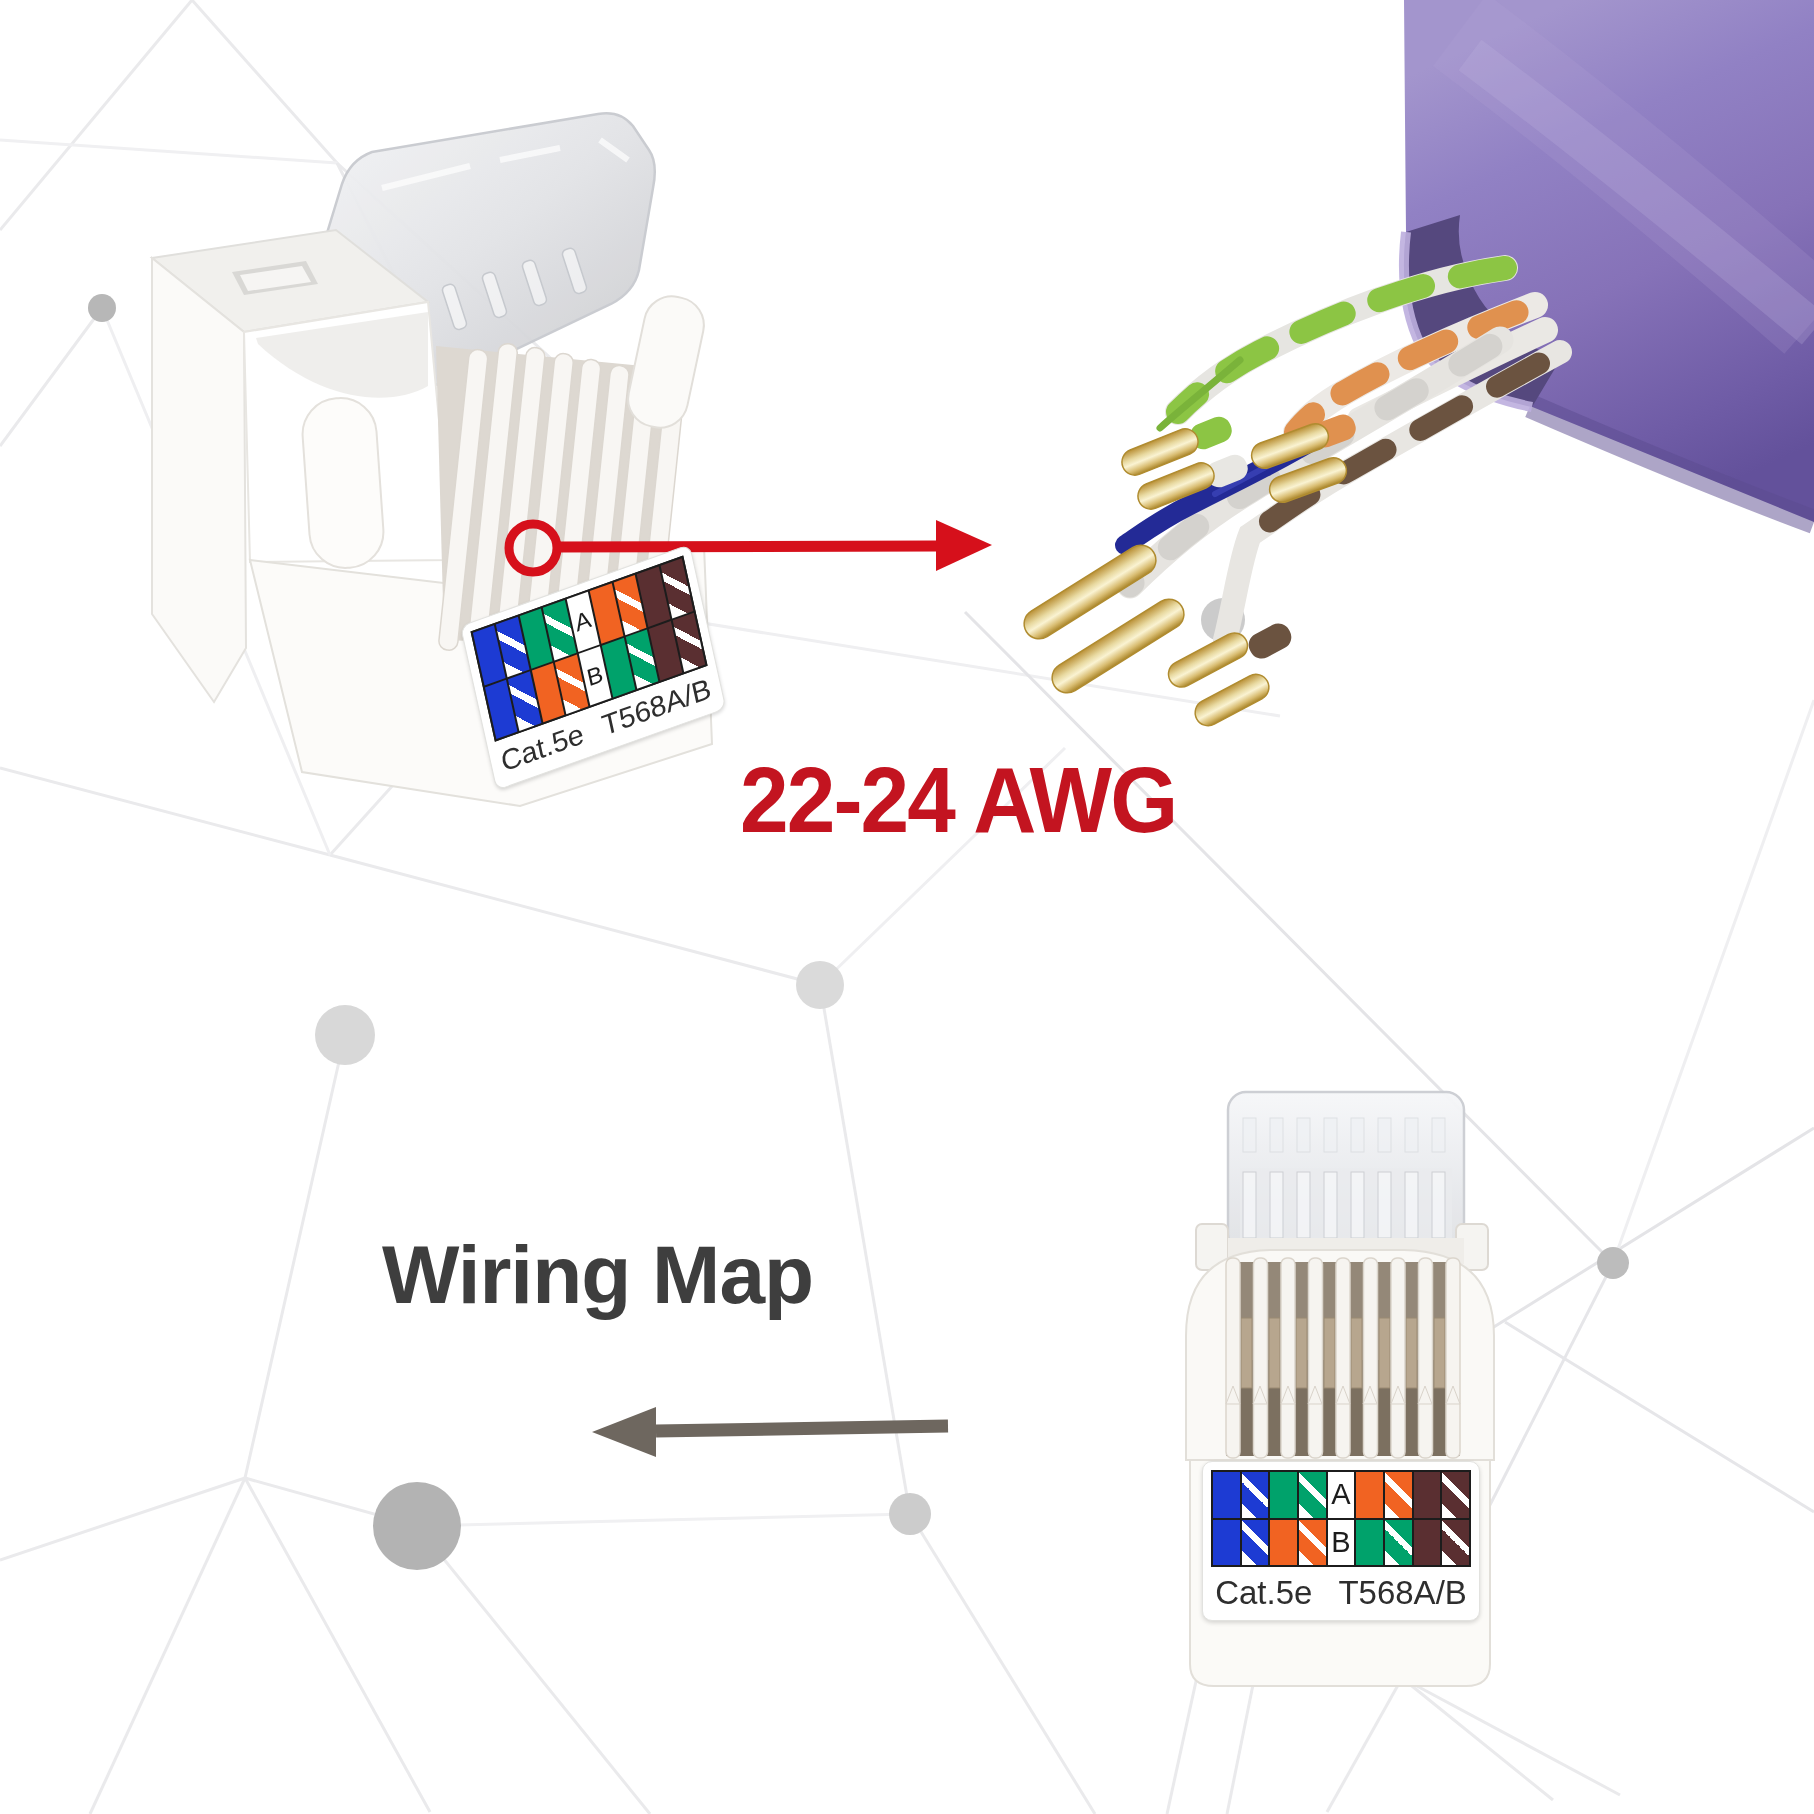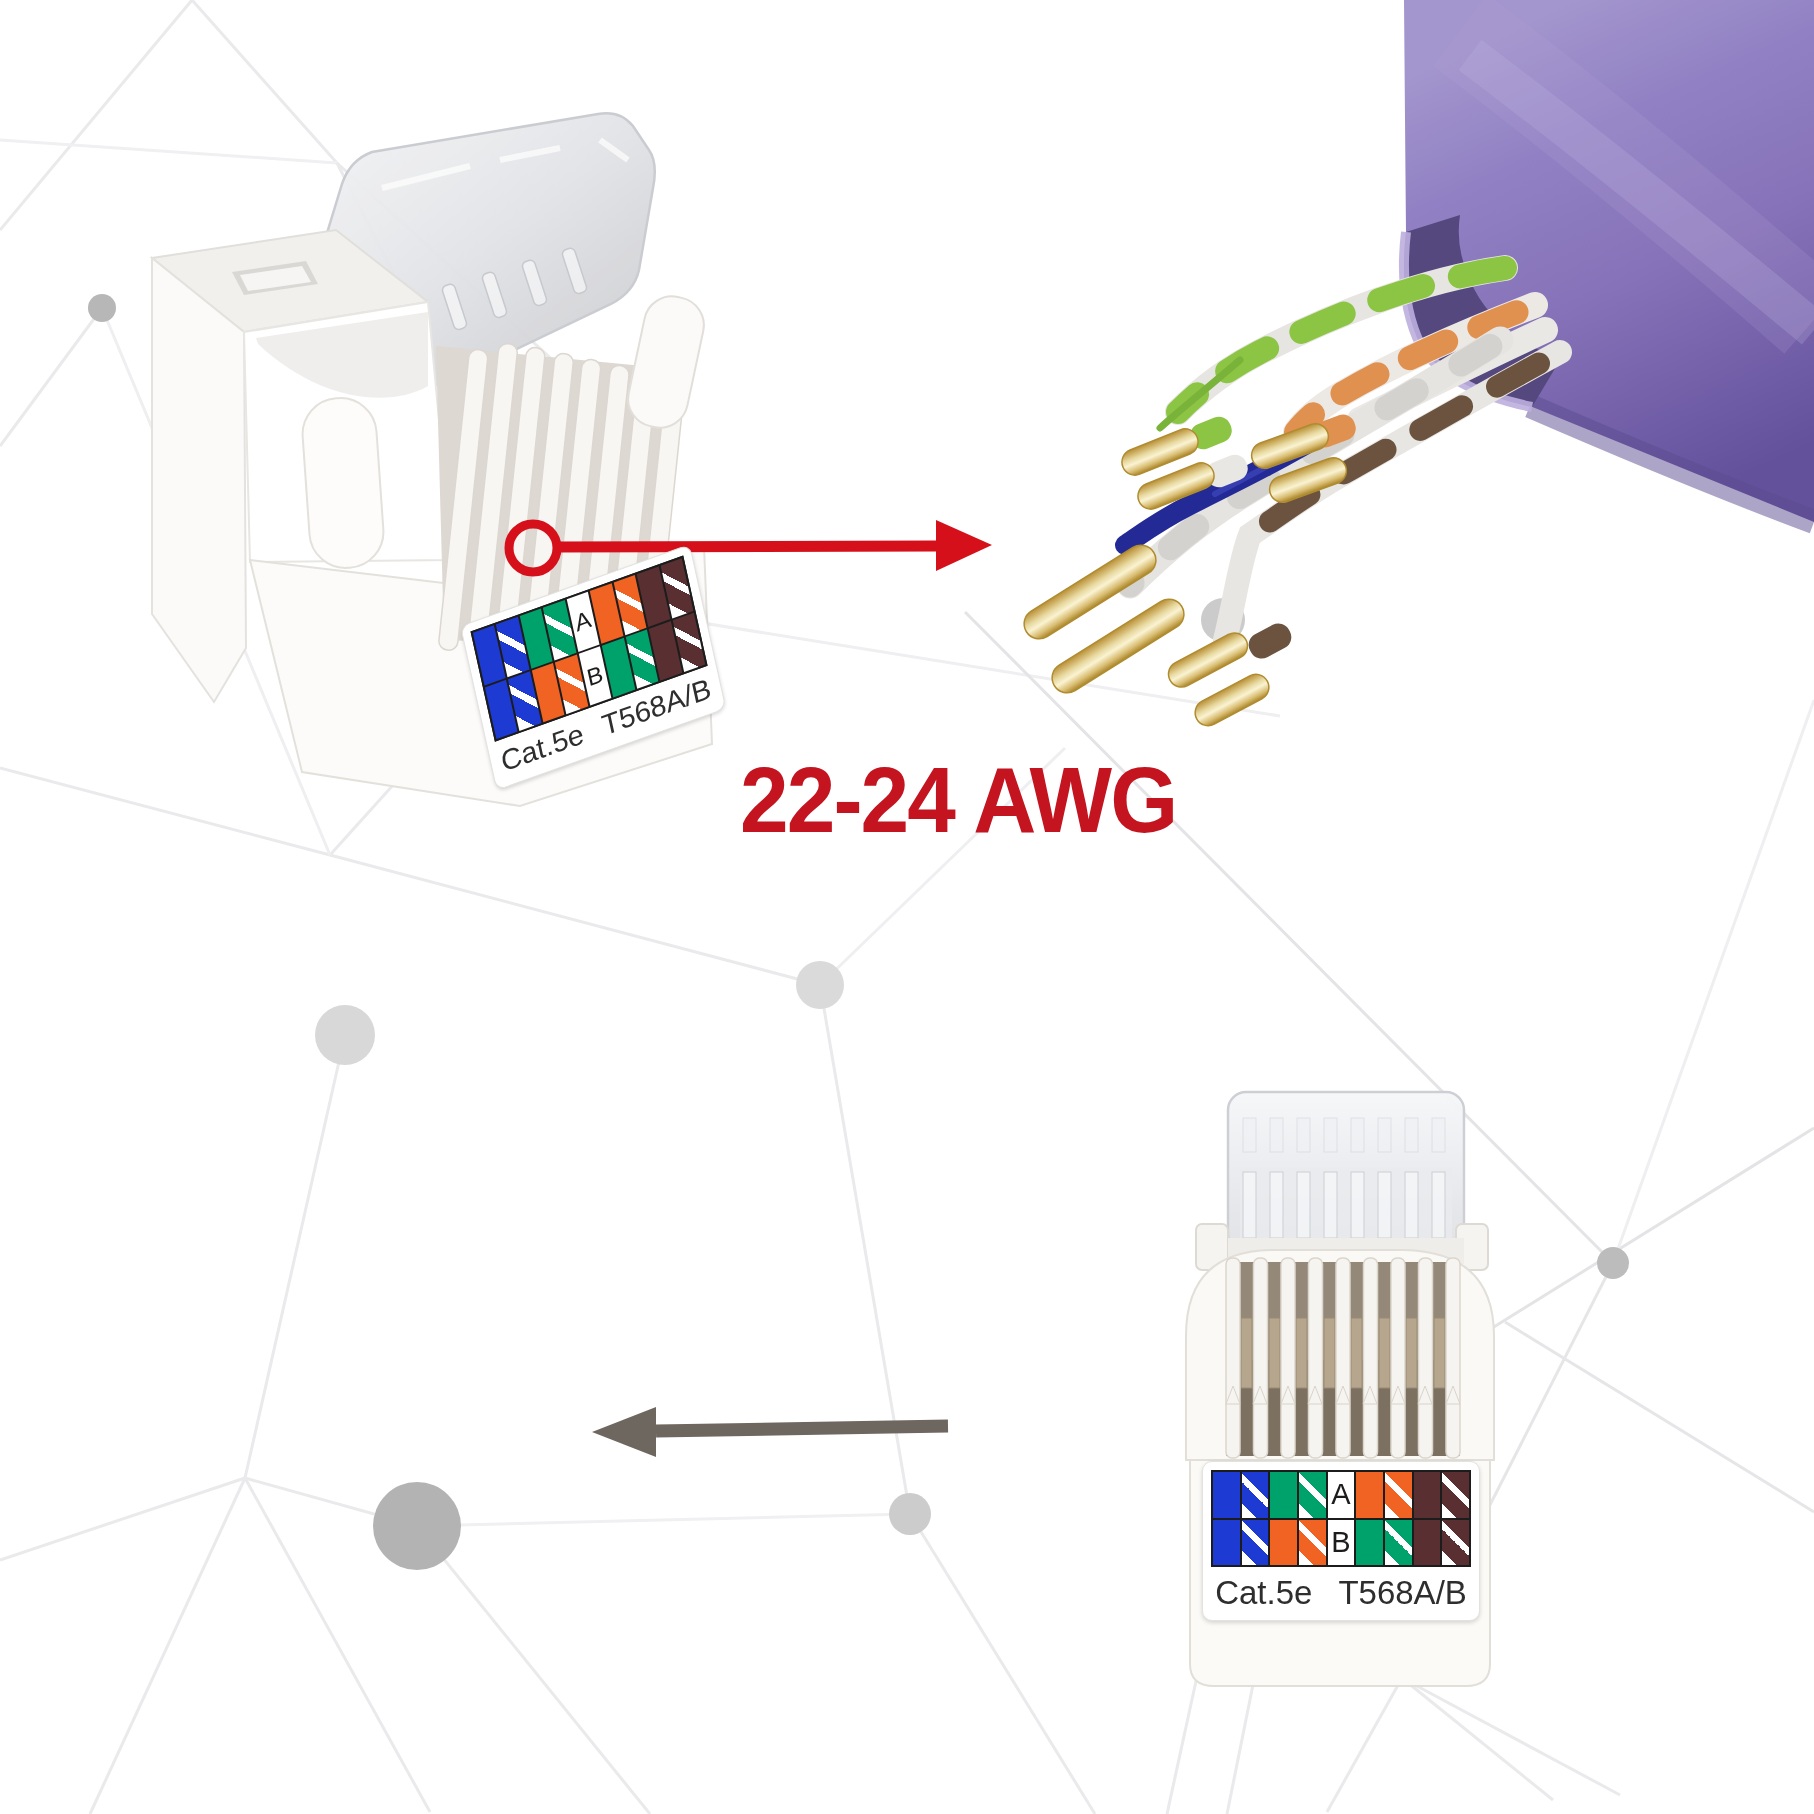--- a/index.html
+++ b/index.html
@@ -265,20 +265,21 @@
     <polygon points="936,520 992,545 936,571" fill="#d6101b"></polygon>
   </g>
 
   <g>
     <line x1="948" y1="1426" x2="656" y2="1431" stroke-width="13" stroke="#6e675f"></line>
     <polygon points="656,1407 592,1432 656,1457" fill="#6e675f"></polygon>
   </g>
 </svg>
 
 <div class="overlay awg-text" style="color: rgb(195, 20, 32);">22-24 AWG</div>
+<div class="overlay wiringmap-text" style="color: rgb(62, 62, 62);">Wiring Map</div>
 
 <div class="overlay wlabel wlabel-top">
   <div class="wgrid">
         <div class="wcell solid" style="--c: #1d3bd3;"></div>
         <div class="wcell stripe" style="--c: #1d3bd3;"></div>
         <div class="wcell solid" style="--c: #00a26b;"></div>
         <div class="wcell stripe" style="--c: #00a26b;"></div>
         <div class="wcell">A</div>
         <div class="wcell solid" style="--c: #f16322;"></div>
         <div class="wcell stripe" style="--c: #f16322;"></div>

